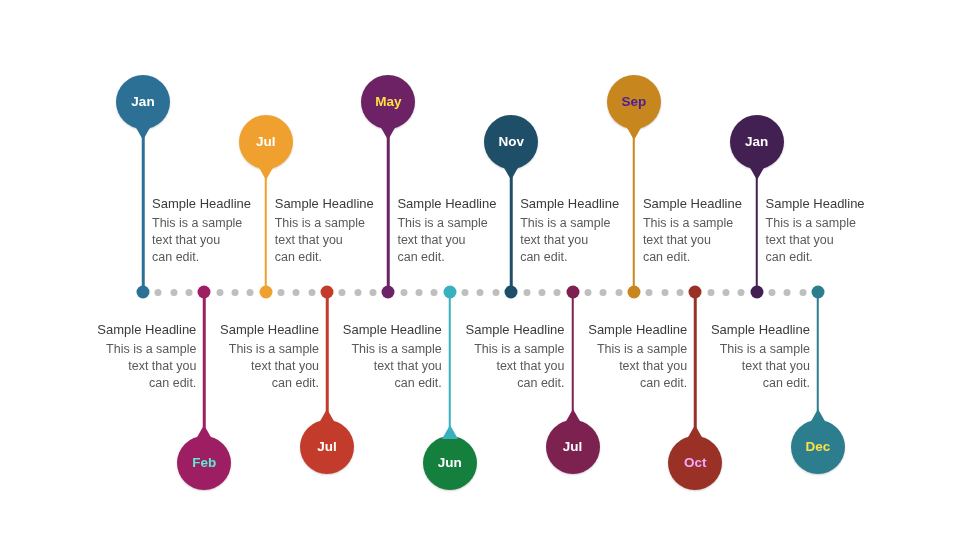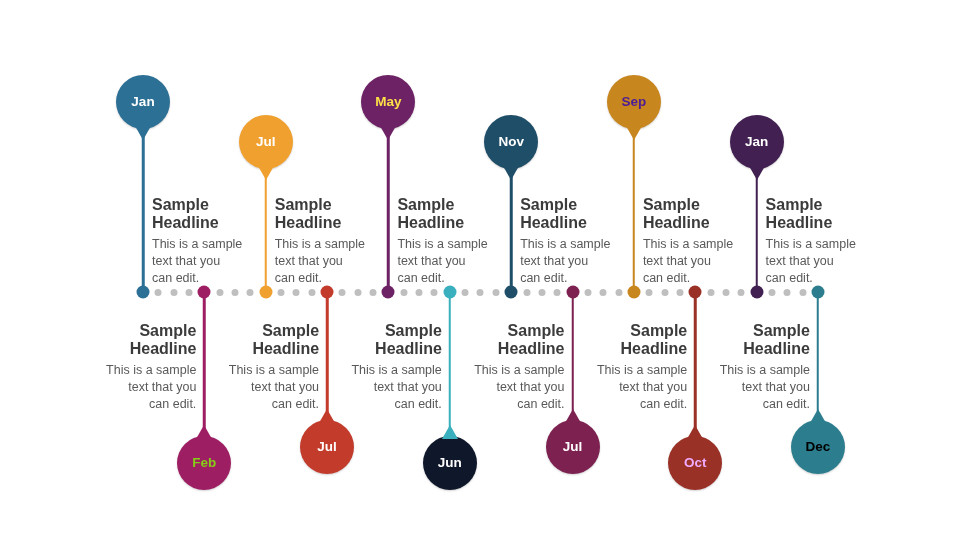--- a/index.html
+++ b/index.html
@@ -30,21 +30,21 @@
     box-shadow:0 1px 2px rgba(0,0,0,.18);
   }
   .blabel{color:#ffffff;font-weight:700;font-size:13.5px;line-height:1;}
   .tip{
     position:absolute;left:50%;transform:translateX(-50%);
     width:0;height:0;border-left:8px solid transparent;border-right:8px solid transparent;
   }
   .tip.down{bottom:-11px;border-top-width:14px;border-top-style:solid;}
   .tip.up{top:-11px;border-bottom-width:14px;border-bottom-style:solid;}
   .entry{position:absolute;width:105px;}
-  .entry .headline{font-size:16px;font-weight:700;margin:0 0 4px 0;}
+  .entry .headline{font-size:13px;font-weight:400;margin:0 0 4px 0;}
   .entry .body{font-size:12.5px;line-height:17px;white-space:pre-line;}
   .entry.left{text-align:left;}
   .entry.right{text-align:right;}
 </style>
 </head>
 <body>
 
 <div id="slide">
   <h1 id="slide-title" style="color: rgb(63, 63, 63);">1 YEAR STRATEGY</h1>
   <div id="timeline" style="background: rgb(255, 255, 255);">
@@ -104,21 +104,21 @@
       <div class="headline" style="color: rgb(59, 59, 59);">Sample Headline</div>
       <div class="body" style="color: rgb(89, 89, 89);">This is a sample
 text that you
 can edit.</div>
     </div>
   </div>
       <div class="month">
     <div class="vline" style="left: 204.36px; top: 292px; height: 171px; background: rgb(158, 30, 99);"></div>
     <div class="tdot" style="left: 204.36px; top: 292px; background: rgb(158, 30, 99);"></div>
     <div class="balloon" style="left: 204.36px; top: 463px; background: rgb(158, 30, 99);">
-      <span class="blabel" style="color: #84cc16;">Feb</span>
+      <span class="blabel" style="color: #5eead4;">Feb</span>
       <span class="tip up" style="border-bottom-color: rgb(158, 30, 99);"></span>
     </div>
     <div class="entry right" style="left: 91.36px; top: 322px;">
       <div class="headline" style="color: rgb(59, 59, 59);">Sample Headline</div>
       <div class="body" style="color: rgb(89, 89, 89);">This is a sample
 text that you
 can edit.</div>
     </div>
   </div>
       <div class="month">
@@ -159,21 +159,21 @@
     <div class="entry left" style="left: 397.44px; top: 196px;">
       <div class="headline" style="color: rgb(59, 59, 59);">Sample Headline</div>
       <div class="body" style="color: rgb(89, 89, 89);">This is a sample
 text that you
 can edit.</div>
     </div>
   </div>
       <div class="month">
     <div class="vline" style="left: 449.8px; top: 292px; height: 171px; background: rgb(58, 175, 189);"></div>
     <div class="tdot" style="left: 449.8px; top: 292px; background: rgb(58, 175, 189);"></div>
-    <div class="balloon" style="left: 449.8px; top: 463px; background: #0f172a;">
+    <div class="balloon" style="left: 449.8px; top: 463px; background: #15803d;">
       <span class="blabel" style="color: rgb(255, 255, 255);">Jun</span>
       <span class="tip up" style="border-bottom-color: rgb(58, 175, 189);"></span>
     </div>
     <div class="entry right" style="left: 336.8px; top: 322px;">
       <div class="headline" style="color: rgb(59, 59, 59);">Sample Headline</div>
       <div class="body" style="color: rgb(89, 89, 89);">This is a sample
 text that you
 can edit.</div>
     </div>
   </div>
@@ -244,21 +244,21 @@
       <div class="headline" style="color: rgb(59, 59, 59);">Sample Headline</div>
       <div class="body" style="color: rgb(89, 89, 89);">This is a sample
 text that you
 can edit.</div>
     </div>
   </div>
       <div class="month">
     <div class="vline" style="left: 817.96px; top: 292px; height: 155px; background: rgb(44, 126, 142);"></div>
     <div class="tdot" style="left: 817.96px; top: 292px; background: rgb(44, 126, 142);"></div>
     <div class="balloon" style="left: 817.96px; top: 447px; background: rgb(44, 126, 142);">
-      <span class="blabel" style="color: #000000;">Dec</span>
+      <span class="blabel" style="color: #fde047;">Dec</span>
       <span class="tip up" style="border-bottom-color: rgb(44, 126, 142);"></span>
     </div>
     <div class="entry right" style="left: 704.96px; top: 322px;">
       <div class="headline" style="color: rgb(59, 59, 59);">Sample Headline</div>
       <div class="body" style="color: rgb(89, 89, 89);">This is a sample
 text that you
 can edit.</div>
     </div>
   </div>
     </div>

